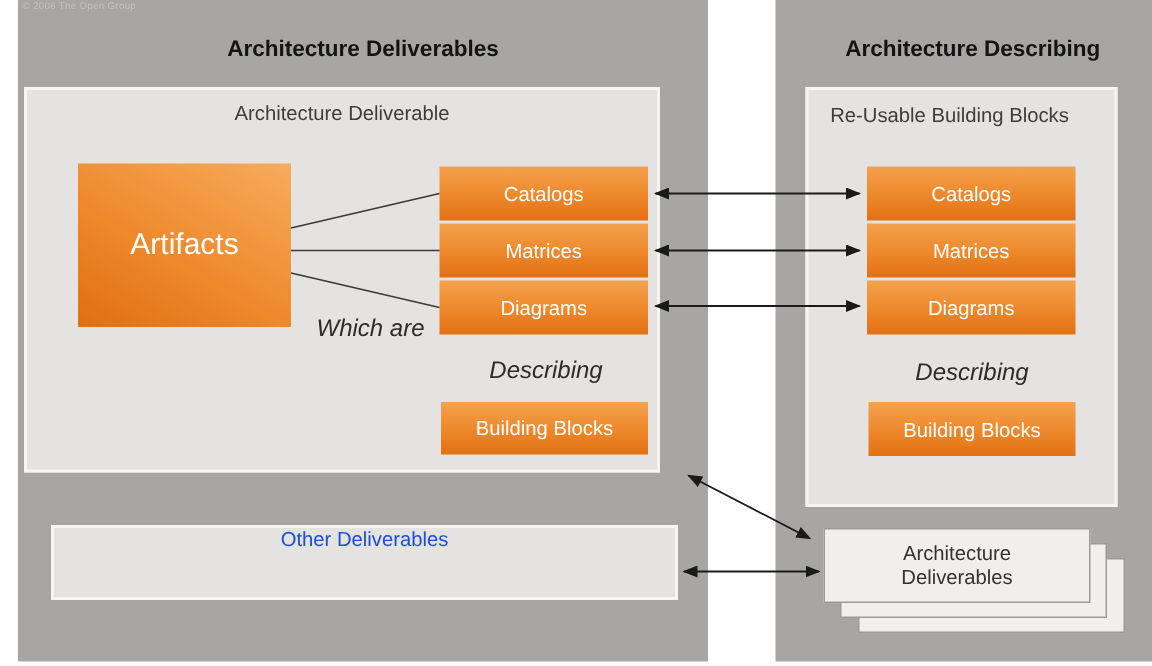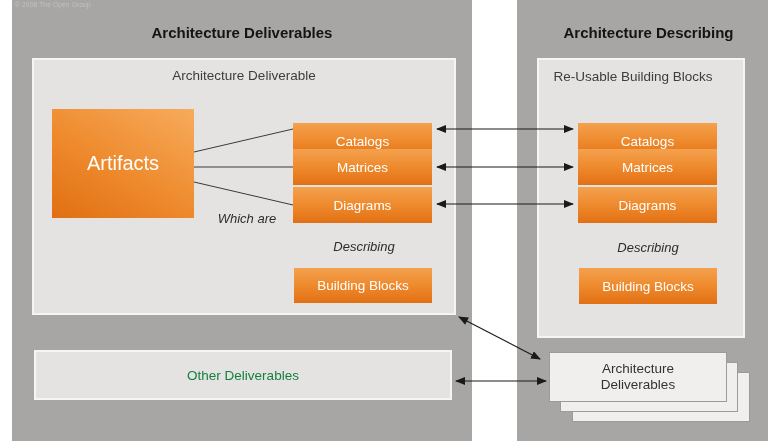--- a/index.html
+++ b/index.html
@@ -14,51 +14,51 @@
     position:absolute;top:1px;left:3px;font-size:6.5px;color:#c3c2c0;letter-spacing:.2px;
   }
   .panel-title{
     position:absolute;top:24px;font-size:15px;font-weight:bold;color:#141414;text-align:center;
   }
   .panel-title.left{left:0;width:460px;}
   .panel-title.right{left:505px;width:263px;}
   .lightbox{
     position:absolute;background:#e4e3e1;border:2px solid #f6f5f3;box-sizing:border-box;
   }
-  .inner-left{left:20px;top:58px;width:424px;height:257px;}
+  .inner-left{left:4px;top:58px;width:424px;height:257px;}
   .inner-right{left:525px;top:58px;width:208px;height:280px;}
   .inner-title{
     position:absolute;left:0;right:0;top:8px;text-align:center;
     font-size:13.5px;color:#3d3d3d;line-height:15px;
   }
   .orange{
     background:linear-gradient(180deg,#f4a14e 0%,#ee8a2d 50%,#e27014 100%);
     color:#ffffff;display:flex;align-items:center;justify-content:center;
     position:absolute;font-size:13.5px;box-sizing:border-box;
   }
   .artifacts{
     left:40px;top:109px;width:142px;height:109px;font-size:20px;
     background:linear-gradient(210deg,#f7ab5c 0%,#ee8a2d 55%,#e06f12 100%);
   }
   .row-box{width:139px;height:36px;}
   .rb-left{left:281px;}
   .rb-right{left:566px;}
-  .row1{top:123px;} .row2{top:149px;} .row3{top:187px;}
+  .row1{top:111px;} .row2{top:149px;} .row3{top:187px;}
   .bb-left{left:282px;top:268px;width:138px;height:35px;}
   .bb-right{left:567px;top:268px;width:138px;height:36px;}
   .italic-label{
-    position:absolute;font-size:13px;font-style:italic;color:#2c2c2c;text-align:center;width:110px;
+    position:absolute;font-size:16px;font-style:italic;color:#2c2c2c;text-align:center;width:110px;
   }
   .which-are{left:180px;top:211px;}
   .desc-left{left:297px;top:239px;}
   .desc-right{left:581px;top:240px;}
   .other-deliv{
     left:22px;top:350px;width:418px;height:50px;
-    display:flex;align-items:center;justify-content:center;
-    font-size:13.5px;color:#15803d;
+    display:flex;justify-content:center;
+    font-size:13.5px;color:#1d4ed8;
   }
   .sheet{
     position:absolute;width:178px;height:50px;background:#f0efed;border:1px solid #9b9b9b;
     box-sizing:border-box;
   }
   .sheet3{left:560px;top:372px;}
   .sheet2{left:548px;top:362px;}
   .sheet1{left:537px;top:352px;display:flex;align-items:center;justify-content:center;}
   .sheet-label{
     width:130px;text-align:center;font-size:13.5px;color:#333333;line-height:16px;

